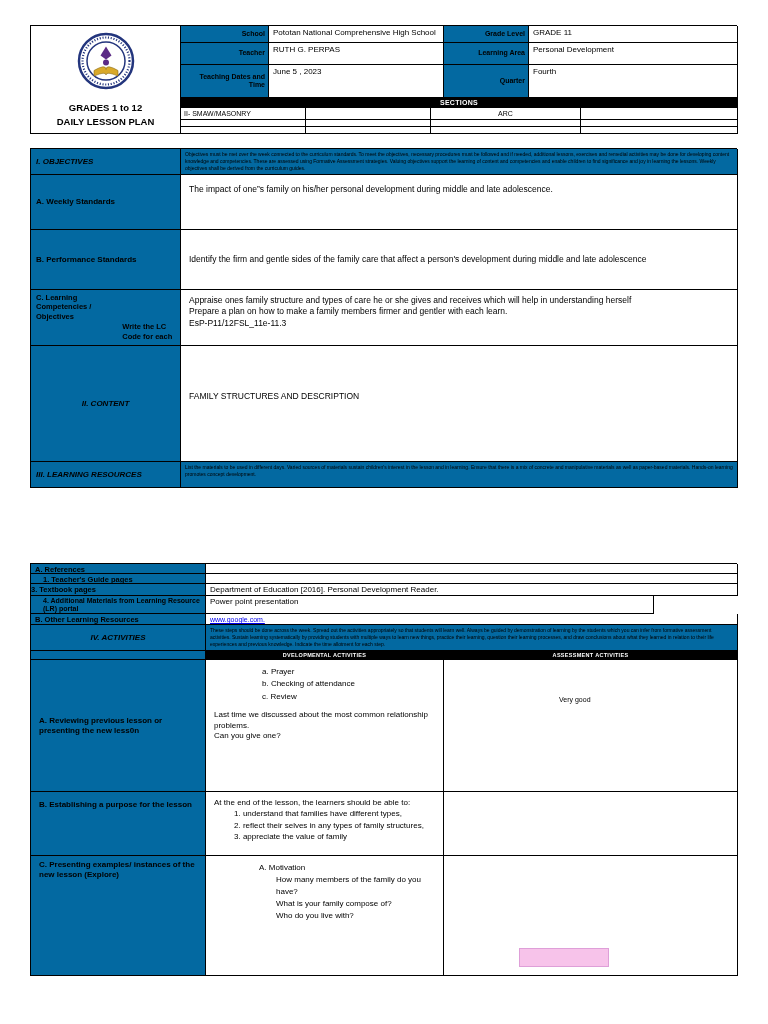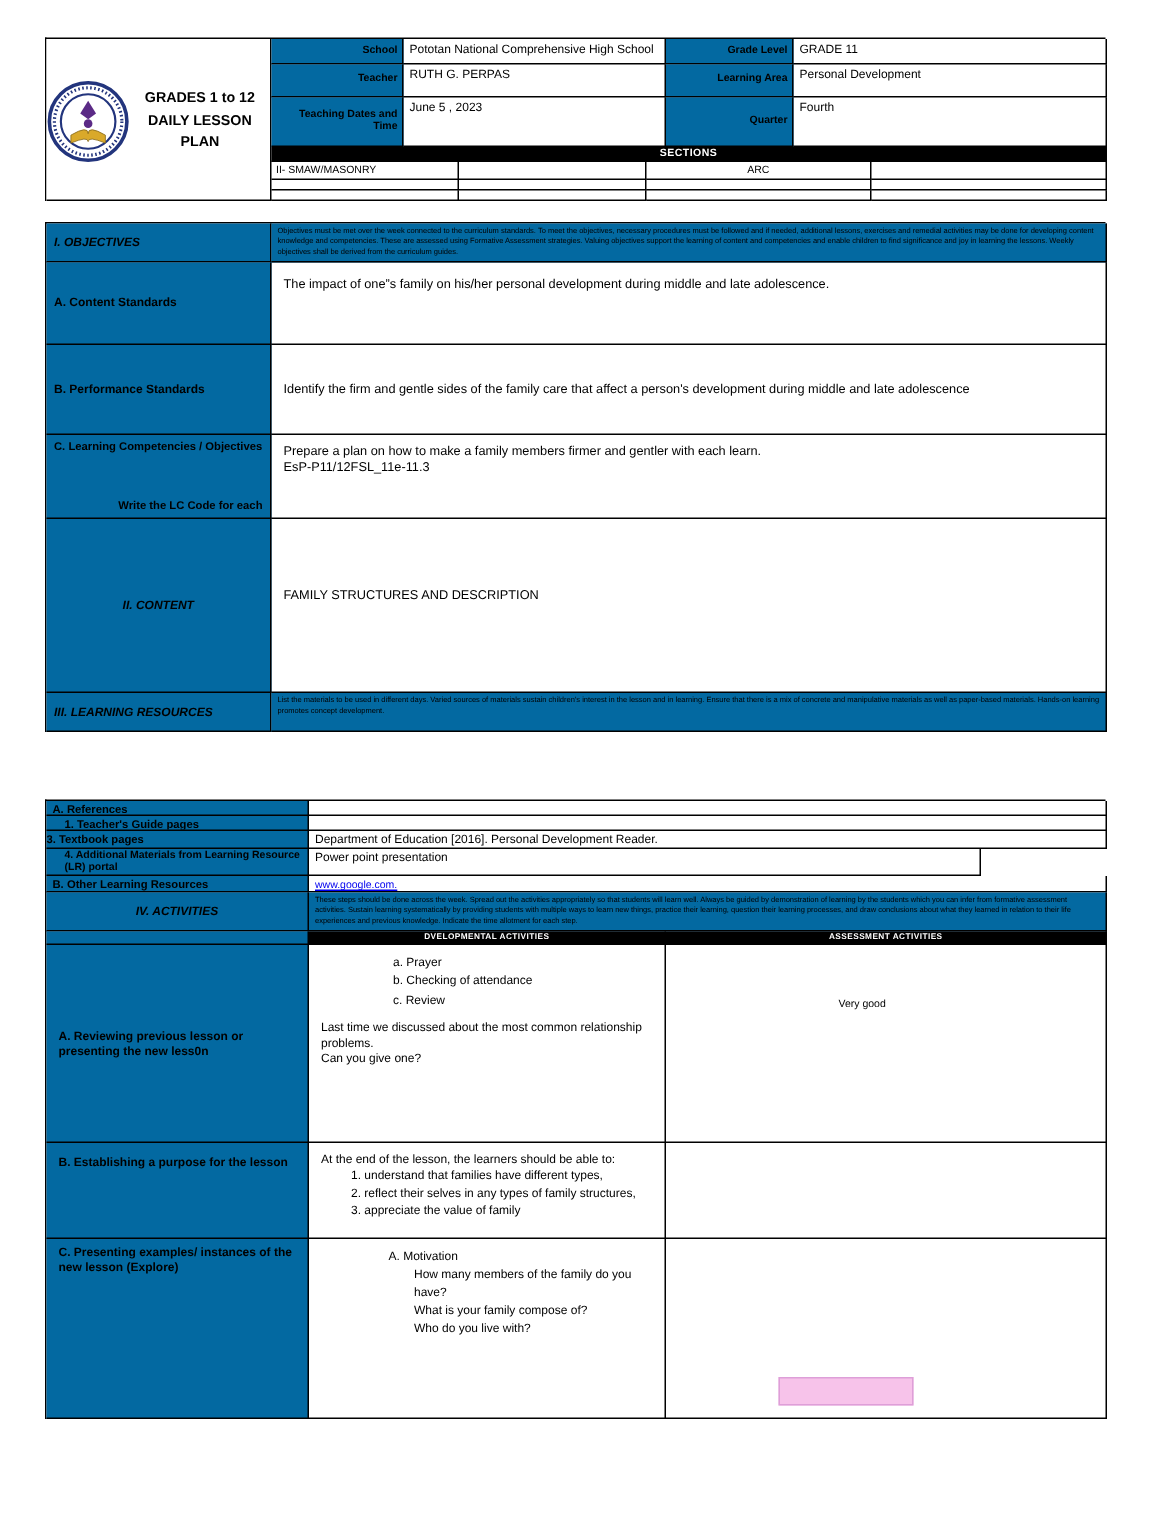--- a/index.html
+++ b/index.html
@@ -13,21 +13,21 @@
   .hlbl{font-size:7px;font-weight:bold;display:flex;align-items:center;justify-content:flex-end;text-align:right;padding:1px 3px;line-height:1.15}
   .hval{font-size:8px;display:flex;align-items:flex-start;padding:2px 4px;line-height:1.15}
   .lbl{font-size:8px;font-weight:bold;padding:3px 5px;line-height:1.25}
   .it{font-style:italic}
   .vc{display:flex;align-items:center}
   .tiny{font-size:5px;line-height:1.35;padding:2px 4px}
   .txt{font-size:8.5px;line-height:1.35;padding:5px 8px}
   .lbl2{font-size:7.5px;font-weight:bold;padding:1px 4px;line-height:1.2}
   .val2{font-size:8px;padding:1px 4px;line-height:1.2}
   .link{color:#0000ee;text-decoration:underline;font-size:7px;cursor:pointer}
-  .logo-cell{display:flex;flex-direction:row;align-items:center;justify-content:space-between;padding:6px 0 3px;background:#fff}
+  .logo-cell{display:flex;flex-direction:column;align-items:center;justify-content:space-between;padding:6px 0 3px;background:#fff}
   .plan-title{font-size:9.5px;font-weight:bold;text-align:center;line-height:1.55}
   .sec-cell{font-size:7px;padding:1px 3px;display:flex;align-items:center}
   .hl-box{position:absolute;width:88px;height:17px;border:1px solid #de9fd8}
   .list8{font-size:8px;line-height:1.55}
 </style>
 </head>
 <body>
 
 <div class="page" style="left:30px;top:25px">
 
@@ -92,56 +92,57 @@
   </div>
 
   <div class="tbl" style="margin-top:14px">
 
     <div class="row" style="height:26px">
       <div class="c gray lbl it vc" style="width:150px">I. OBJECTIVES</div>
       <div class="c gray tiny" style="width:557px">Objectives must be met over the week connected to the curriculum standards. To meet the objectives, necessary procedures must be followed and if needed, additional lessons, exercises and remedial activities may be done for developing content knowledge and competencies. These are assessed using Formative Assessment strategies. Valuing objectives support the learning of content and competencies and enable children to find significance and joy in learning the lessons. Weekly objectives shall be derived from the curriculum guides.</div>
     </div>
 
     <div class="row" style="height:55px">
-      <div class="c gray lbl vc" style="width:150px">A. Content Standards</div>
+      <div class="c gray lbl vc" style="width:150px">A. Weekly Standards</div>
       <div class="c txt" style="width:557px;padding-top:9px">The impact of one”s family on his/her personal development during middle and late adolescence.</div>
     </div>
 
     <div class="row" style="height:60px">
       <div class="c gray lbl vc" style="width:150px">B. Performance Standards</div>
       <div class="c txt vc" style="width:557px">Identify the firm and gentle sides of the family care that affect a person's development during middle and late adolescence</div>
     </div>
 
     <div class="row" style="height:56px">
-      <div class="c gray" style="width:150px;display:flex;flex-direction:column;justify-content:space-between">
+      <div class="c gray" style="width:150px;display:flex;flex-direction:row;justify-content:space-between">
         <div class="lbl" style="font-size:7.5px">C. Learning Competencies / Objectives</div>
         <div class="lbl" style="font-size:7.5px;align-self:flex-end;padding-bottom:4px">Write the LC Code for each</div>
       </div>
       <div class="c txt" style="width:557px">
+        <div>Appraise ones family structure and types of care he or she gives and receives which will help  in understanding herself</div>
         <div>Prepare a plan on how to make a family members firmer and gentler with each learn.</div>
         <div>EsP-P11/12FSL_11e-11.3</div>
       </div>
     </div>
 
     <div class="row" style="height:116px">
       <div class="c gray lbl it vc" style="width:150px;justify-content:center">II. CONTENT</div>
       <div class="c txt" style="width:557px">
         <div style="margin-top:40px">FAMILY STRUCTURES AND DESCRIPTION</div>
       </div>
     </div>
 
     <div class="row" style="height:26px">
       <div class="c gray lbl it vc" style="width:150px">III. LEARNING RESOURCES</div>
       <div class="c gray tiny" style="width:557px">List the materials to be used in different days. Varied sources of materials sustain children's interest in the lesson and in learning. Ensure that there is a mix of concrete and manipulative materials as well as paper-based materials. Hands-on learning promotes concept development.</div>
     </div>
 
   </div>
 </div>
 
-<div class="page" style="left:30px;top:533px">
+<div class="page" style="left:30px;top:563px">
   <div class="tbl">
 
     <div class="row" style="height:10px">
       <div class="c gray lbl2" style="width:175px">A. References</div>
       <div class="c" style="width:532px"></div>
     </div>
 
     <div class="row" style="height:10px">
       <div class="c gray lbl2" style="width:175px;padding-left:12px">1. Teacher's Guide pages</div>
       <div class="c" style="width:532px"></div>

